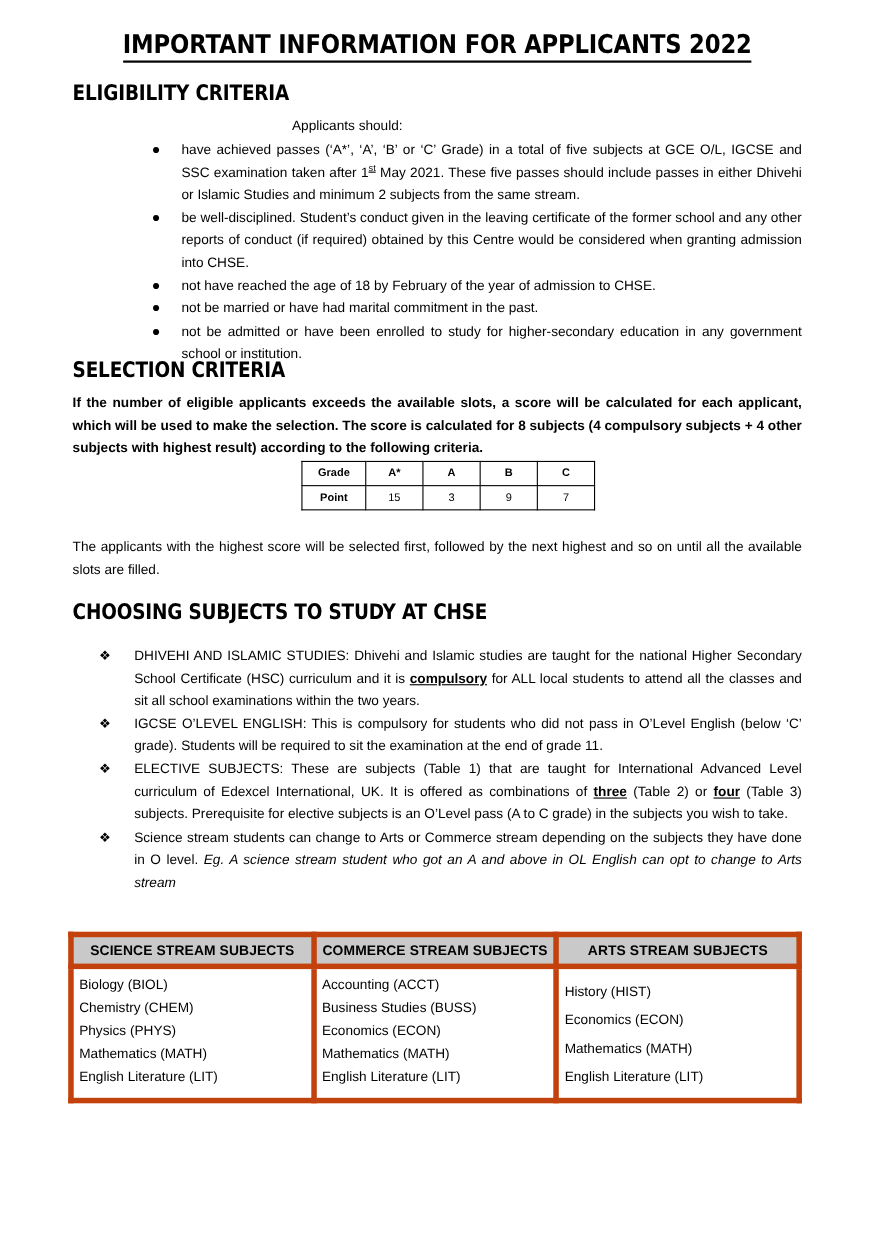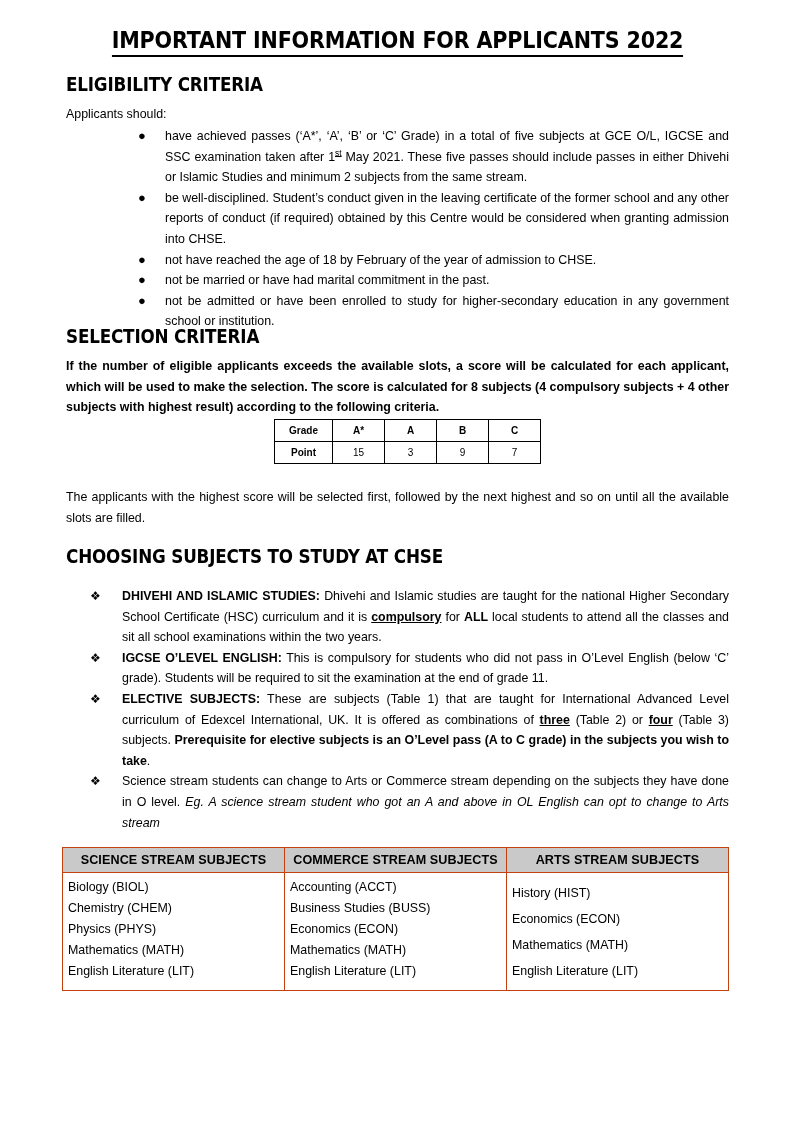--- a/index.html
+++ b/index.html
@@ -60,21 +60,21 @@
   
   .para {
     position: absolute;
     font-size: 12.4px;
     line-height: 20.6px;
     text-align: justify;
     text-justify: inter-word;
   }
   .para.nj { text-align: left; }
 
-  #p-applicants { left: 66px; top: 104px; width: 300px; }
+  #p-applicants { left: 66px; top: 104px; width: 300px; text-align: right; }
   #p-selection  { left: 66px; top: 356px; width: 663px; font-weight: bold; }
   #p-highest    { left: 66px; top: 487px; width: 663px; }
 
   
   .blist {
     position: absolute;
     left: 66px;
     top: 126px;
     width: 663px;
     margin: 0;
@@ -118,21 +118,21 @@
     margin: 0;
   }
   .dlist li .dia {
     position: absolute;
     left: 24px;
     top: 0;
     font-size: 12px;
     line-height: 20.6px;
   }
 
-  b, .b { font-weight: bold; margin-top: 12px; }
+  b, .b { font-weight: normal; margin-top: 12px; }
   .bu { font-weight: bold; text-decoration: underline; }
   .it { font-style: italic; }
   sup { font-size: 8.4px; vertical-align: super; line-height: 0; text-decoration: underline; }
 
   
   #grade-table {
     position: absolute;
     left: 274px;
     top: 419px;
     border-collapse: collapse;
@@ -162,21 +162,21 @@
   #elective-table {
     position: absolute;
     left: 62px;
     top: 847px;
     width: 667px;
     border-collapse: collapse;
     table-layout: fixed;
   }
   #elective-table th,
   #elective-table td {
-    border: 1px solid #c2410c;
+    border: 5px solid #c2410c;
     vertical-align: top;
     margin-left: 11px;
   }
   #elective-table th {
     background: #c9c9c9;
     height: 22px;
     text-align: center;
     vertical-align: middle;
     font-size: 12.6px;
     font-weight: bold;

